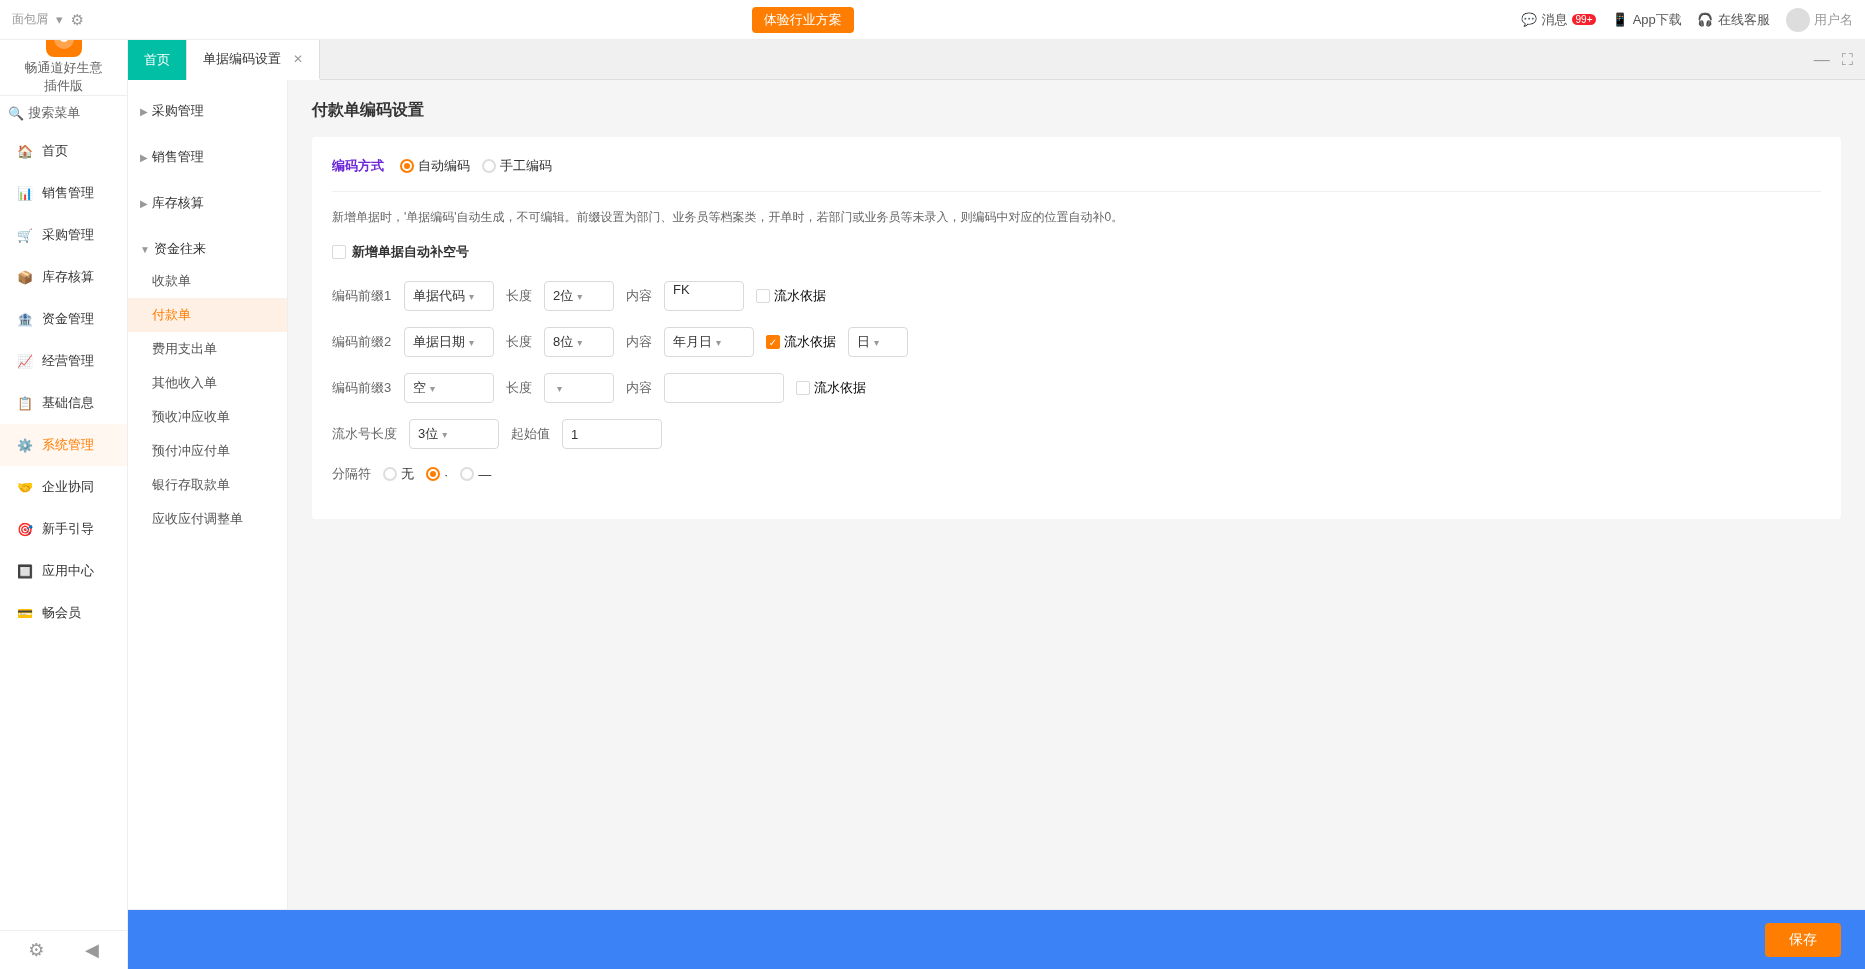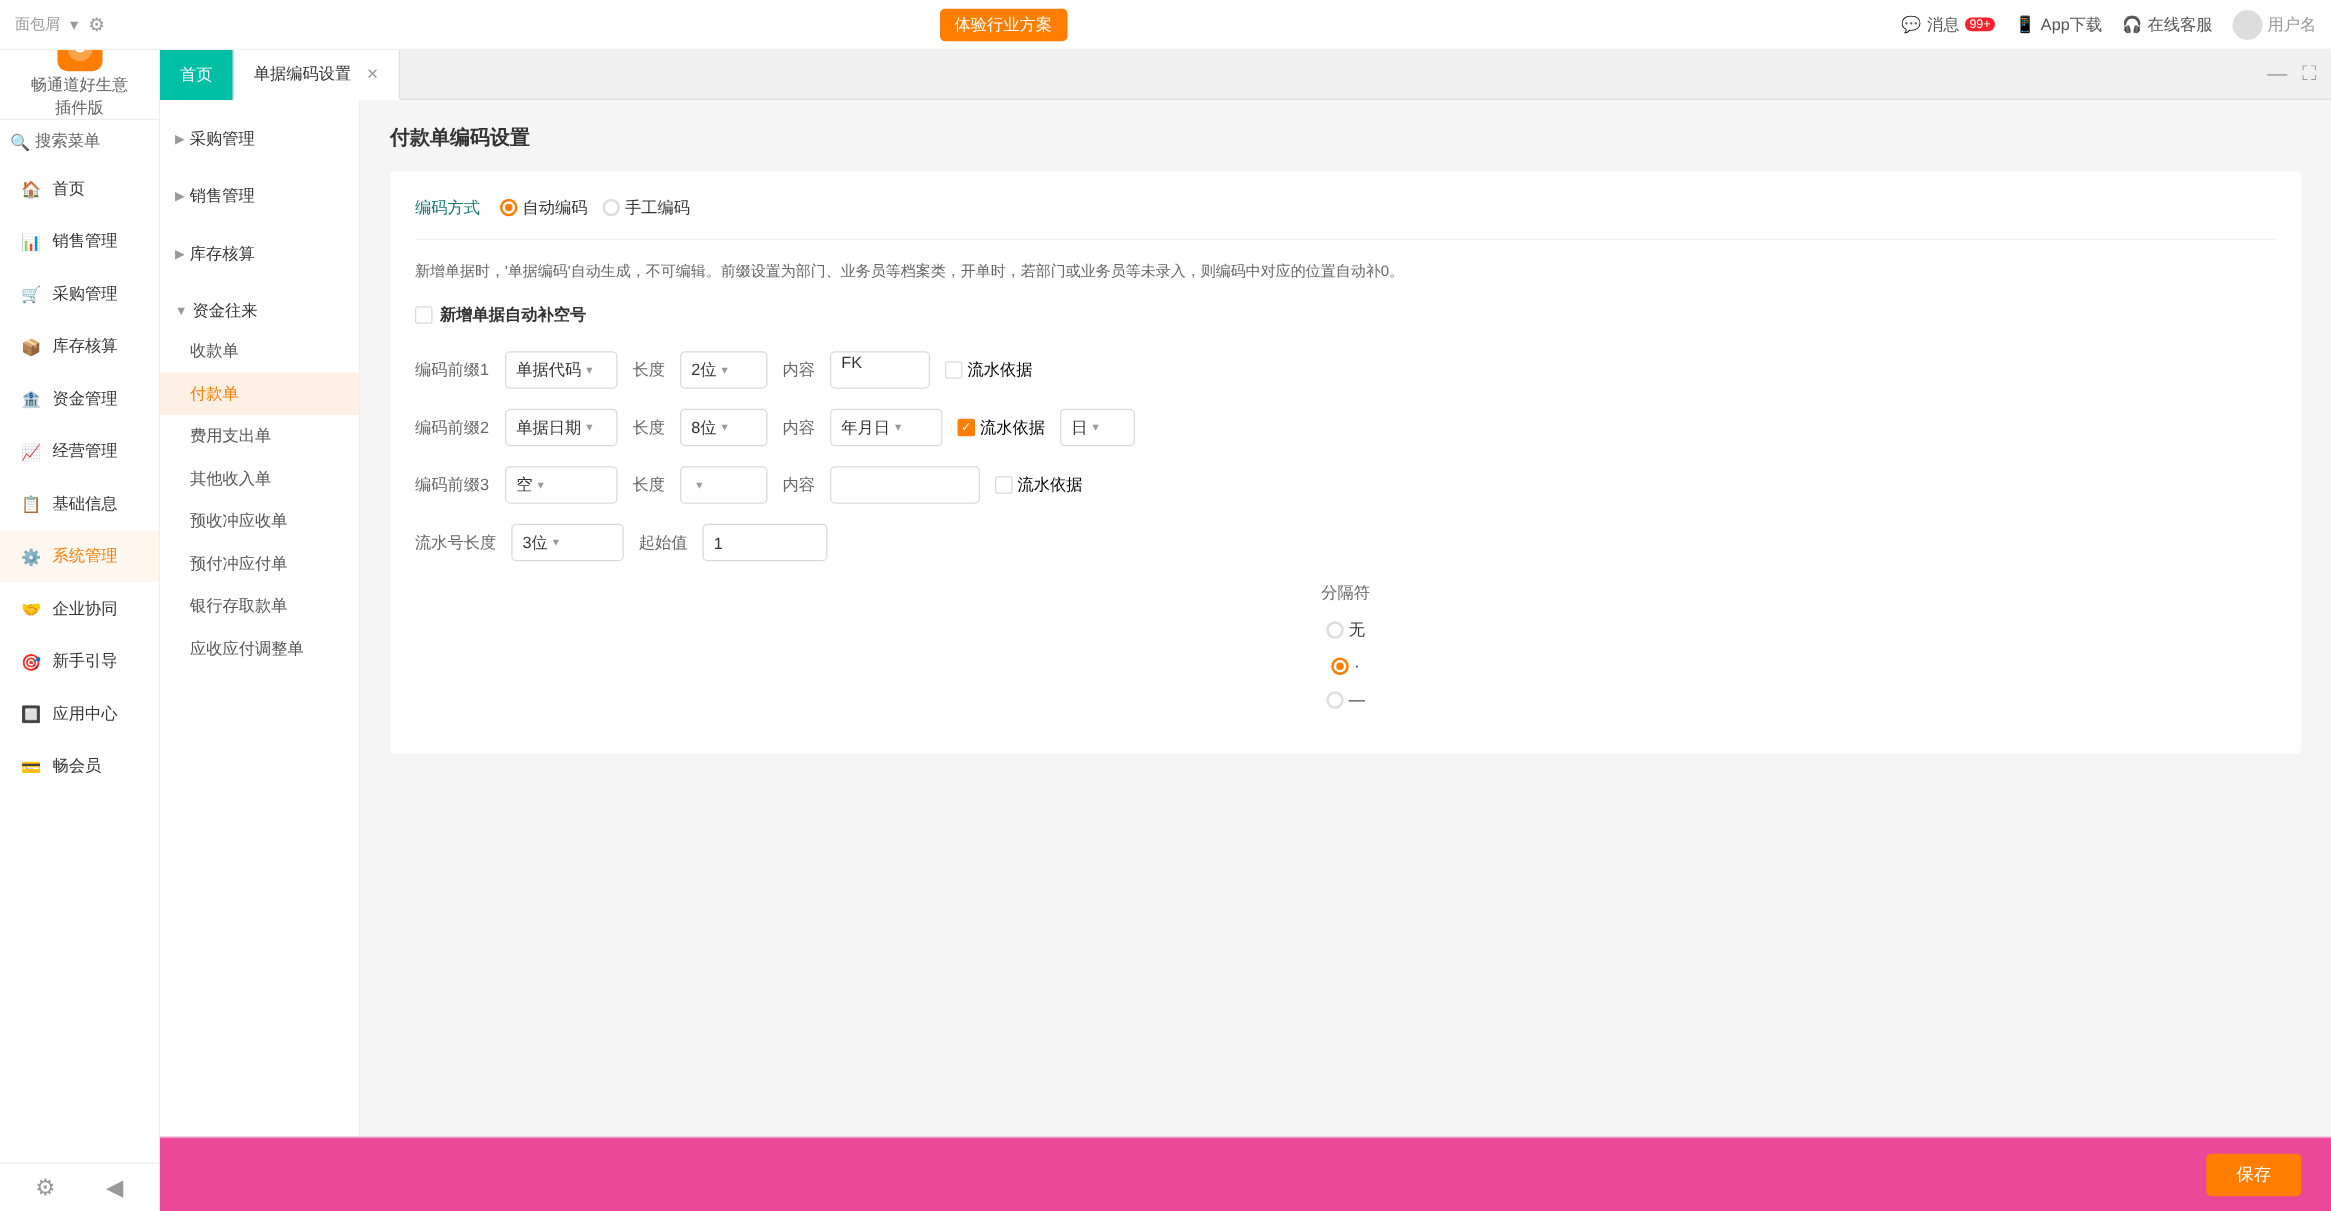--- a/index.html
+++ b/index.html
@@ -52,21 +52,21 @@
     .sec-item.active { background: #fff0e6; color: #ff7d00; font-weight: 500; }
     .chevron { font-size: 10px; color: #999; }
 
     
     .main-panel { flex: 1; overflow-y: auto; padding: 20px 24px; background: #f5f5f5; }
     .panel-title { font-size: 16px; font-weight: 600; color: #333; margin-bottom: 16px; }
 
     
     .encode-section { background: #fff; border-radius: 4px; padding: 20px; }
     .encode-method-row { display: flex; align-items: center; gap: 16px; margin-bottom: 16px; padding-bottom: 16px; border-bottom: 1px solid #f0f0f0; }
-    .encode-method-label { color: #0f766e; font-size: 13px; }
+    .encode-method-label { color: #6d28d9; font-size: 13px; font-weight: bold; }
     .radio-group { display: flex; align-items: center; gap: 12px; }
     .radio-item { display: flex; align-items: center; gap: 4px; cursor: pointer; }
     .radio-circle { width: 14px; height: 14px; border-radius: 50%; border: 2px solid #ddd; display: inline-block; position: relative; flex-shrink: 0; }
     .radio-circle.checked { border-color: #ff7d00; }
     .radio-circle.checked::after { content: ''; width: 6px; height: 6px; background: #ff7d00; border-radius: 50%; position: absolute; top: 2px; left: 2px; }
     .radio-label { font-size: 13px; color: #333; }
 
     .hint-text { color: #666; font-size: 12px; margin-bottom: 16px; line-height: 1.6; }
 
     
@@ -90,25 +90,25 @@
     .length-label { color: #666; font-size: 13px; }
     .content-label { color: #666; font-size: 13px; text-align: right; }
     .content-input { height: 30px; border: 1px solid #d9d9d9; border-radius: 4px; padding: 0 8px; min-width: 80px; font-size: 13px; color: #333; display: flex; align-items: flex-start; }
     .checkbox-inline { display: flex; align-items: center; gap: 4px; cursor: pointer; }
 
     .serial-row { display: flex; align-items: center; gap: 12px; margin-bottom: 16px; }
     .serial-label { color: #666; font-size: 13px; }
     .serial-input { height: 30px; border: 1px solid #d9d9d9; border-radius: 4px; padding: 0 8px; min-width: 100px; font-size: 13px; color: #333; display: flex; align-items: center; background: #fff; }
     .start-label { color: #666; font-size: 13px; }
 
-    .separator-row { display: flex; align-items: center; gap: 12px; margin-bottom: 16px; flex-direction: column; }
+    .separator-row { display: flex; align-items: center; gap: 12px; margin-bottom: 16px; }
     .separator-label { color: #666; font-size: 13px; }
 
     
-    .bottom-bar { height: 60px; background: #ec4899; border-top: 1px solid #eee; display: flex; align-items: center; justify-content: flex-end; padding: 0 24px; flex-shrink: 0; }
+    .bottom-bar { height: 60px; background: #3b82f6; border-top: 1px solid #eee; display: flex; align-items: center; justify-content: flex-end; padding: 0 24px; flex-shrink: 0; }
     .btn-save { background: #ff7d00; color: #fff; border: none; border-radius: 4px; padding: 8px 24px; font-size: 14px; cursor: pointer; }
 
     .select-arrow { color: #999; font-size: 10px; }
   </style>
 </head>
 <body>
 
 <div class="topbar">
   <div class="topbar-left">
     <span style="color:#999;font-size:12px;">面包屑</span>

